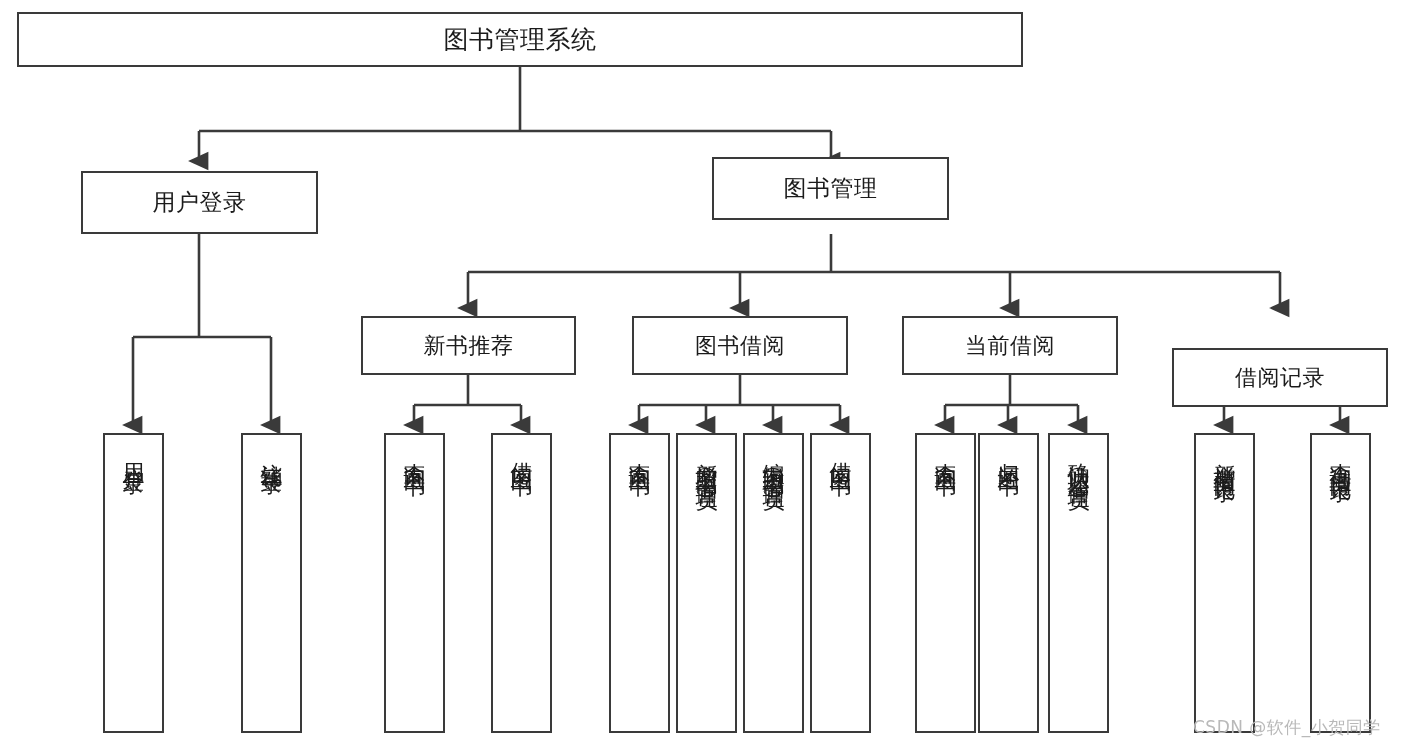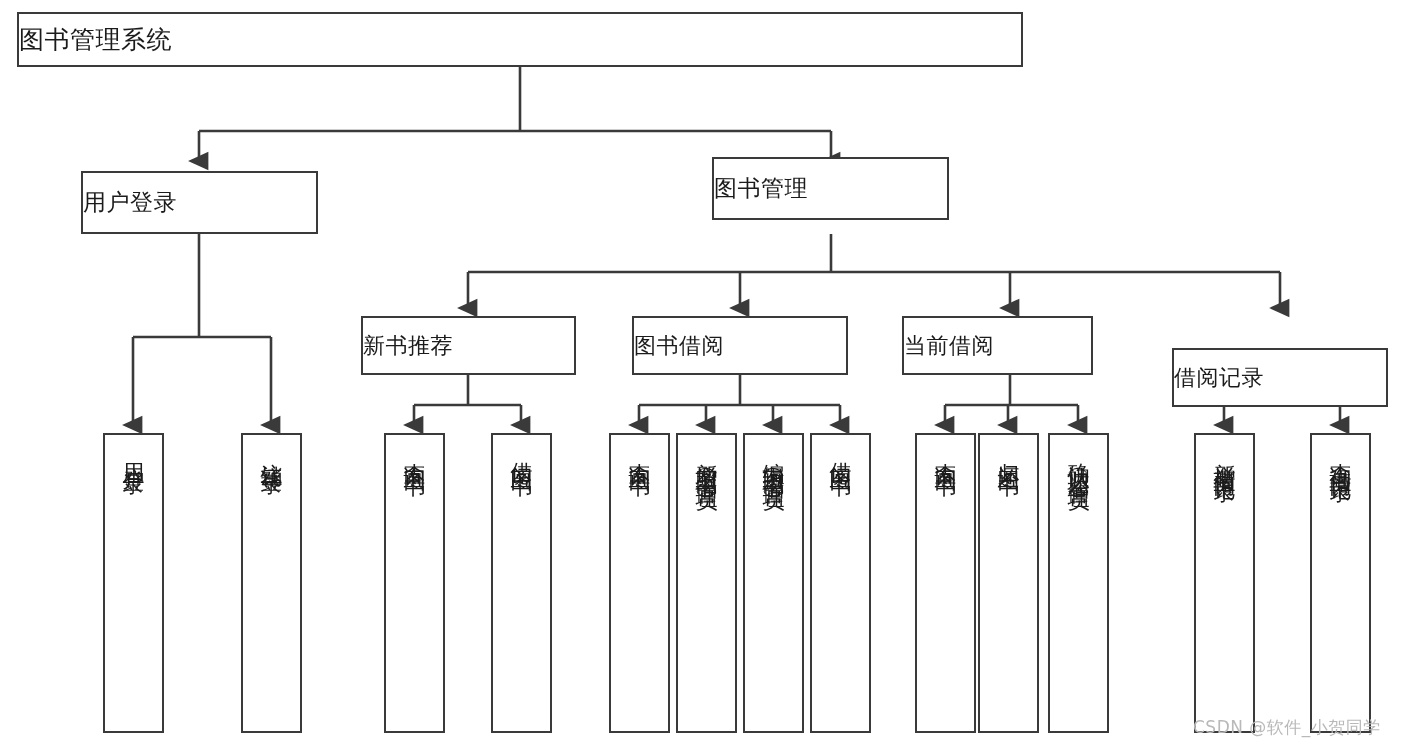--- a/index.html
+++ b/index.html
@@ -26,20 +26,21 @@
     height: 747px;
     pointer-events: none;
   }
   .node {
     position: absolute;
     box-sizing: border-box;
     background: #ffffff;
     border: 2.5px solid #3a3a3a;
     display: flex;
     align-items: center;
+    justify-content: center;
     color: #1b1b1b;
   }
   .node-label {
     display: block;
     line-height: 1.18;
     text-align: center;
     letter-spacing: 0.5px;
   }
   .node.root {
     font-size: 25px;
@@ -136,21 +137,21 @@
   <div class="node level1" style="left:712px; top:157px; width:237px; height:63px;">
     <span class="node-label">图书管理</span>
   </div>
 
   <div class="node level2" style="left:632px; top:316px; width:216px; height:59px;">
     <span class="node-label">图书借阅</span>
   </div>
   <div class="node level2" style="left:361px; top:316px; width:215px; height:59px;">
     <span class="node-label">新书推荐</span>
   </div>
-  <div class="node level2" style="left:902px; top:316px; width:191px; height:59px;">
+  <div class="node level2" style="left:902px; top:316px; width:216px; height:59px;">
     <span class="node-label">当前借阅</span>
   </div>
   <div class="node level2" style="left:1172px; top:316px; width:216px; height:59px;margin-top:32px;">
     <span class="node-label">借阅记录</span>
   </div>
 
   <div class="node leaf" style="left:103px; top:433px; width:61px; height:300px;">
     <span class="node-label">用户登录</span>
   </div>
   <div class="node leaf" style="left:241px; top:433px; width:61px; height:300px;">

